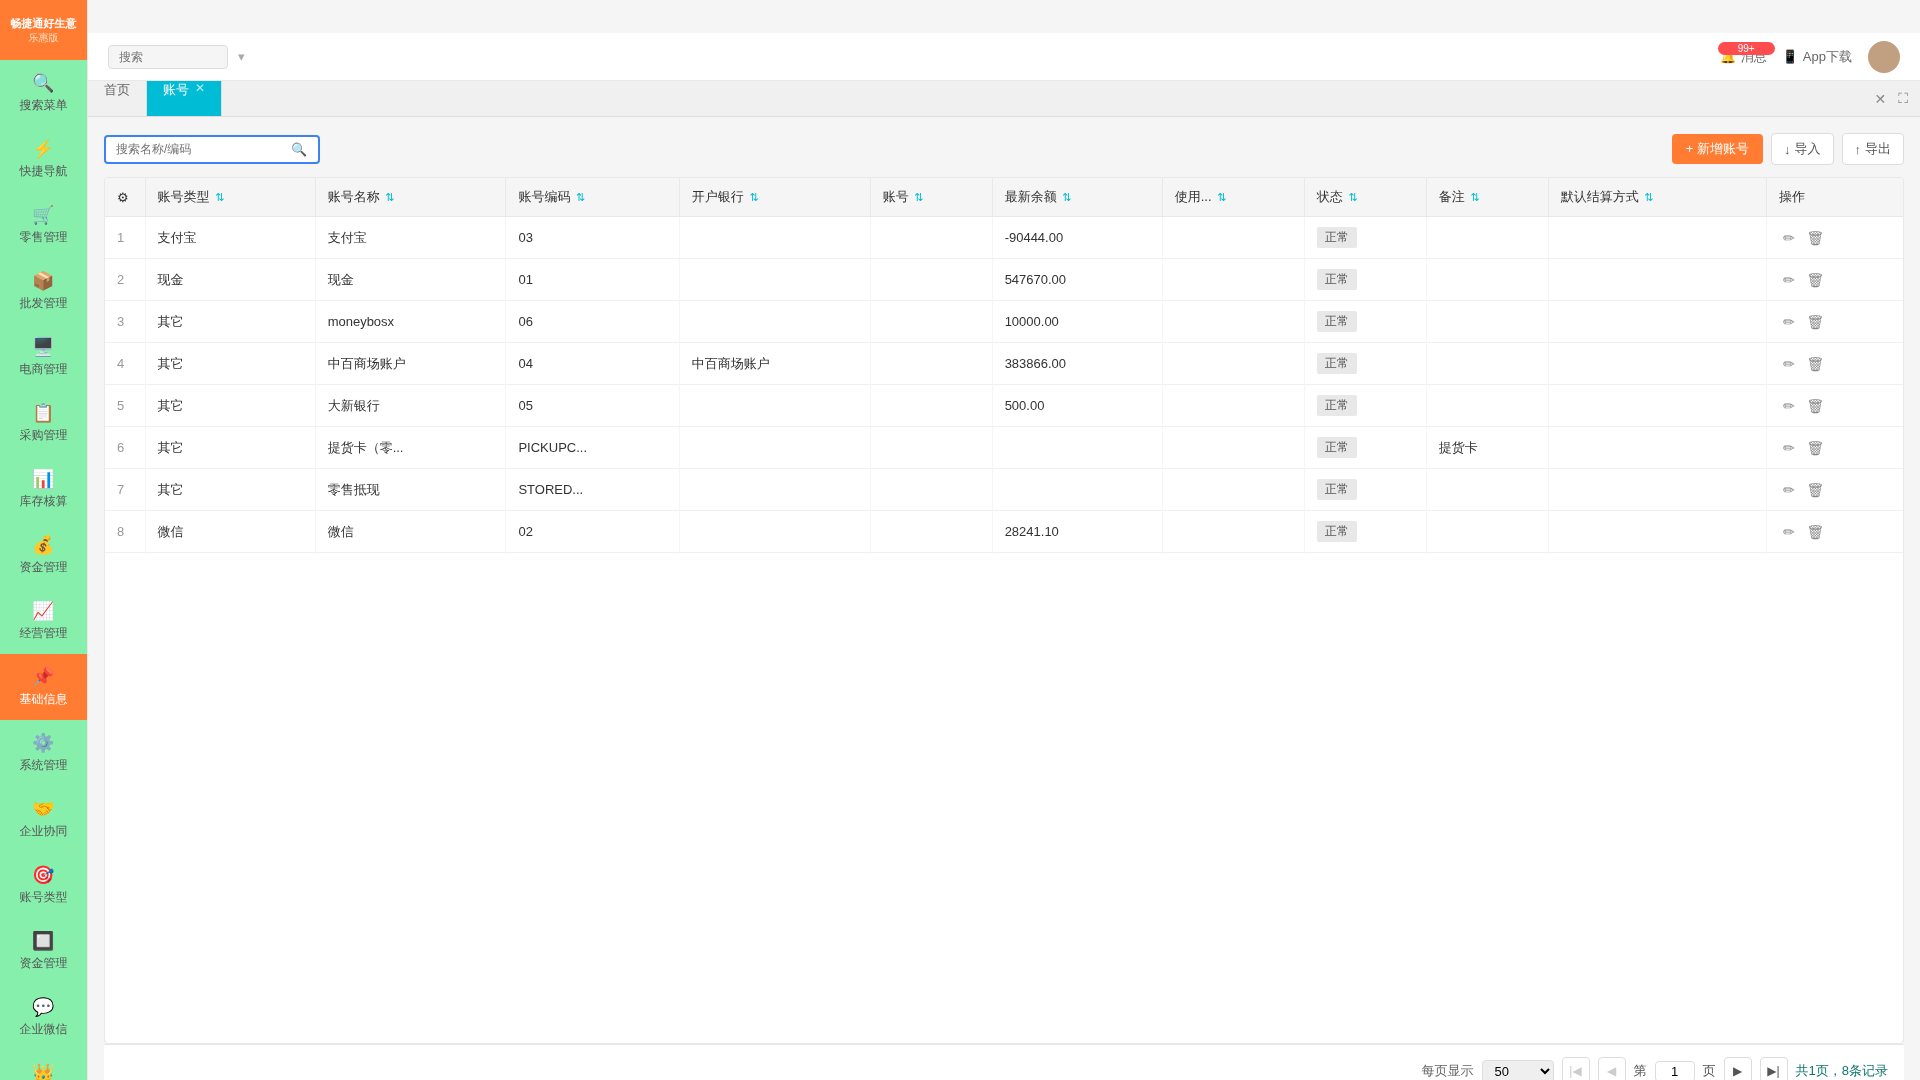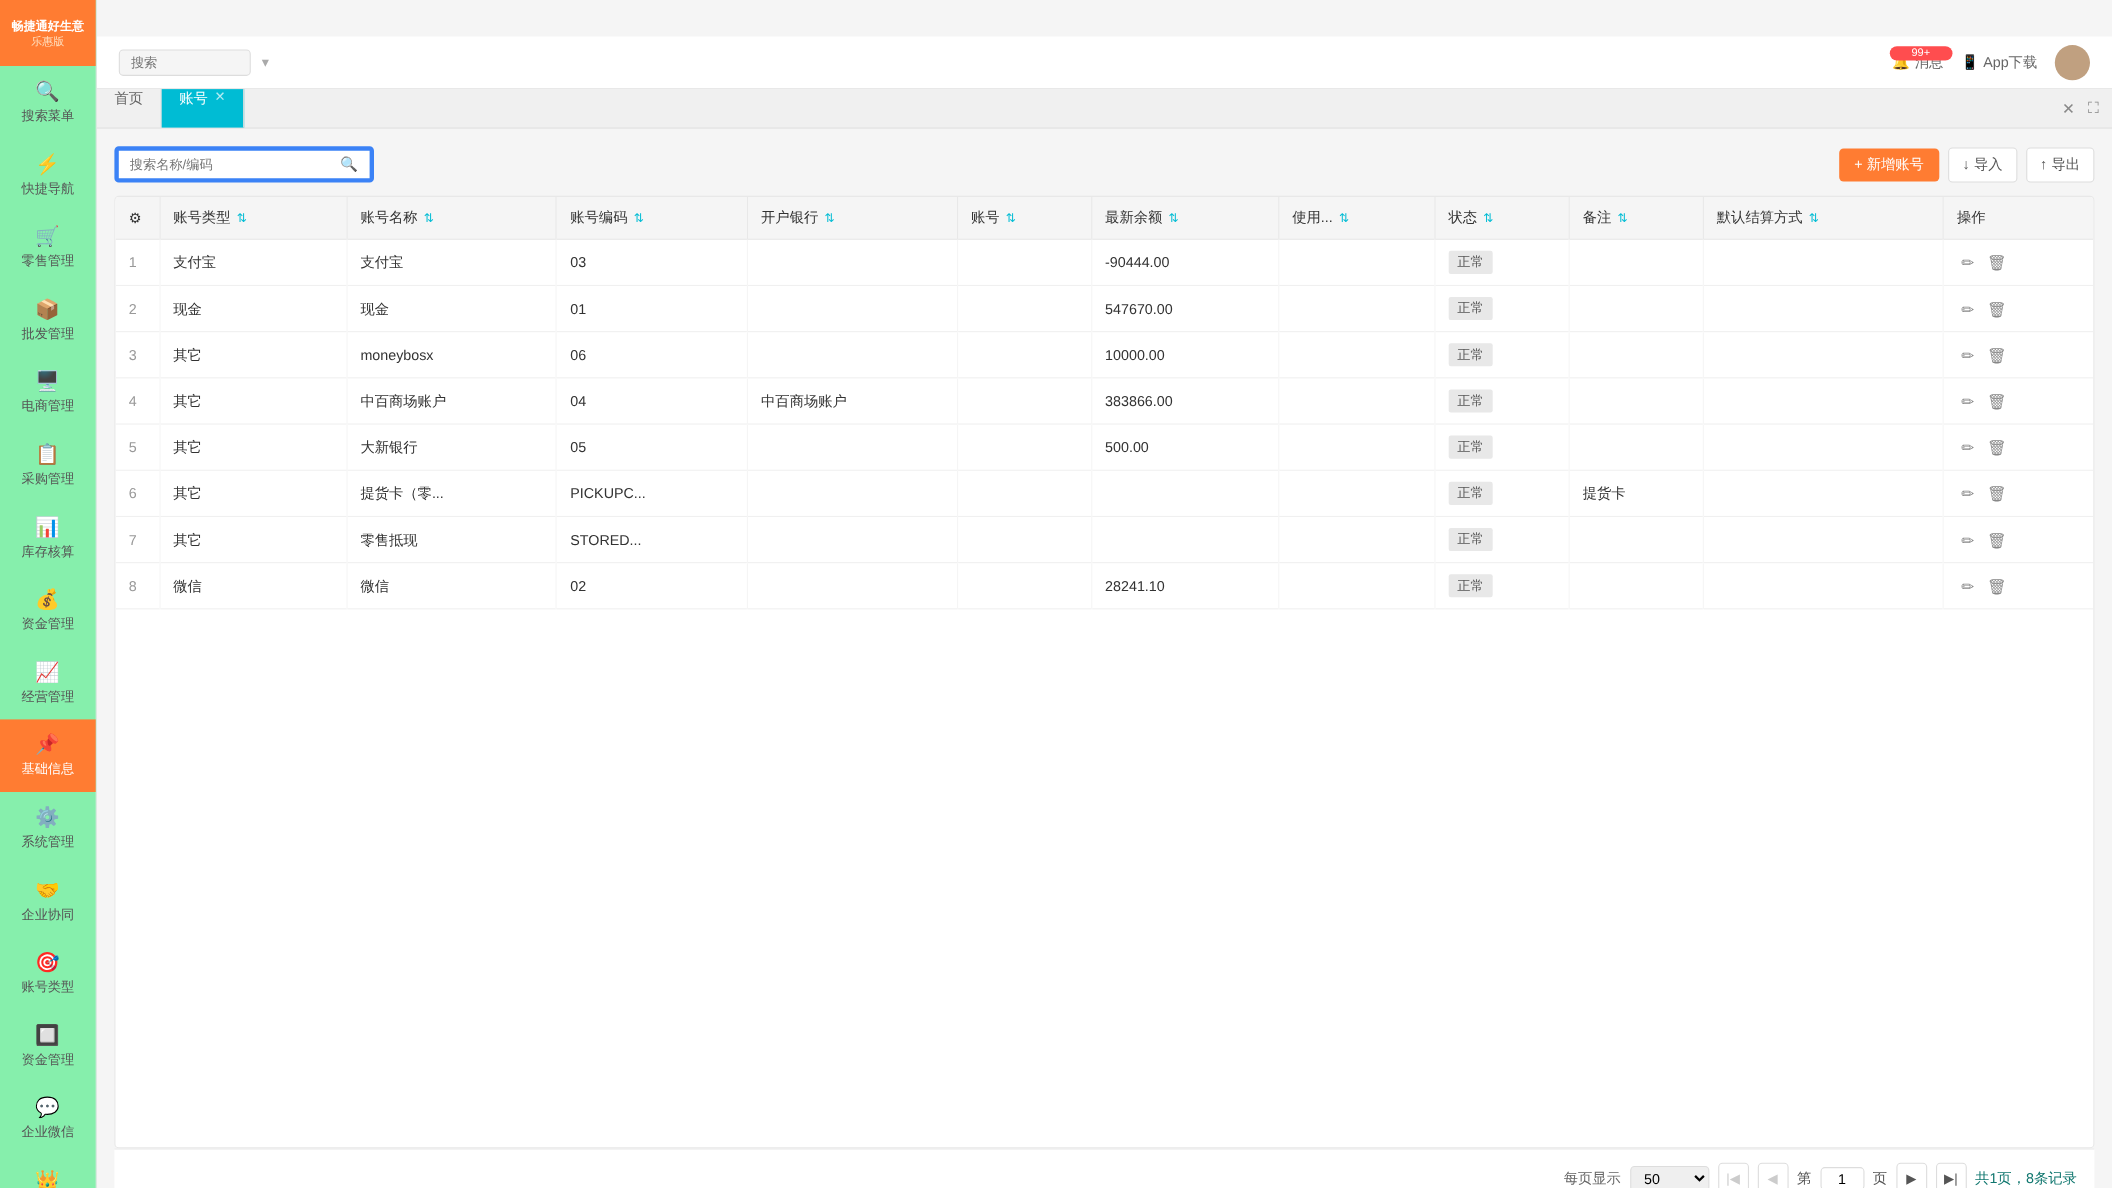--- a/index.html
+++ b/index.html
@@ -122,25 +122,25 @@
     .toolbar {
       display: flex;
       align-items: center;
       justify-content: space-between;
       margin-bottom: 12px;
     }
     .search-box {
       display: flex;
       align-items: center;
       background: #fff;
-      border: 4px solid #3b82f6;
+      border: 2px solid #3b82f6;
       border-radius: 4px;
       padding: 5px 10px;
       gap: 24px;
-      width: 236px;
+      width: 216px;
     }
     .search-box input {
       border: none;
       outline: none;
       font-size: 12px;
       color: #999;
       width: 100%;
     }
     .toolbar-right { display: flex; align-items: center; gap: 8px; }
     .btn-primary {

